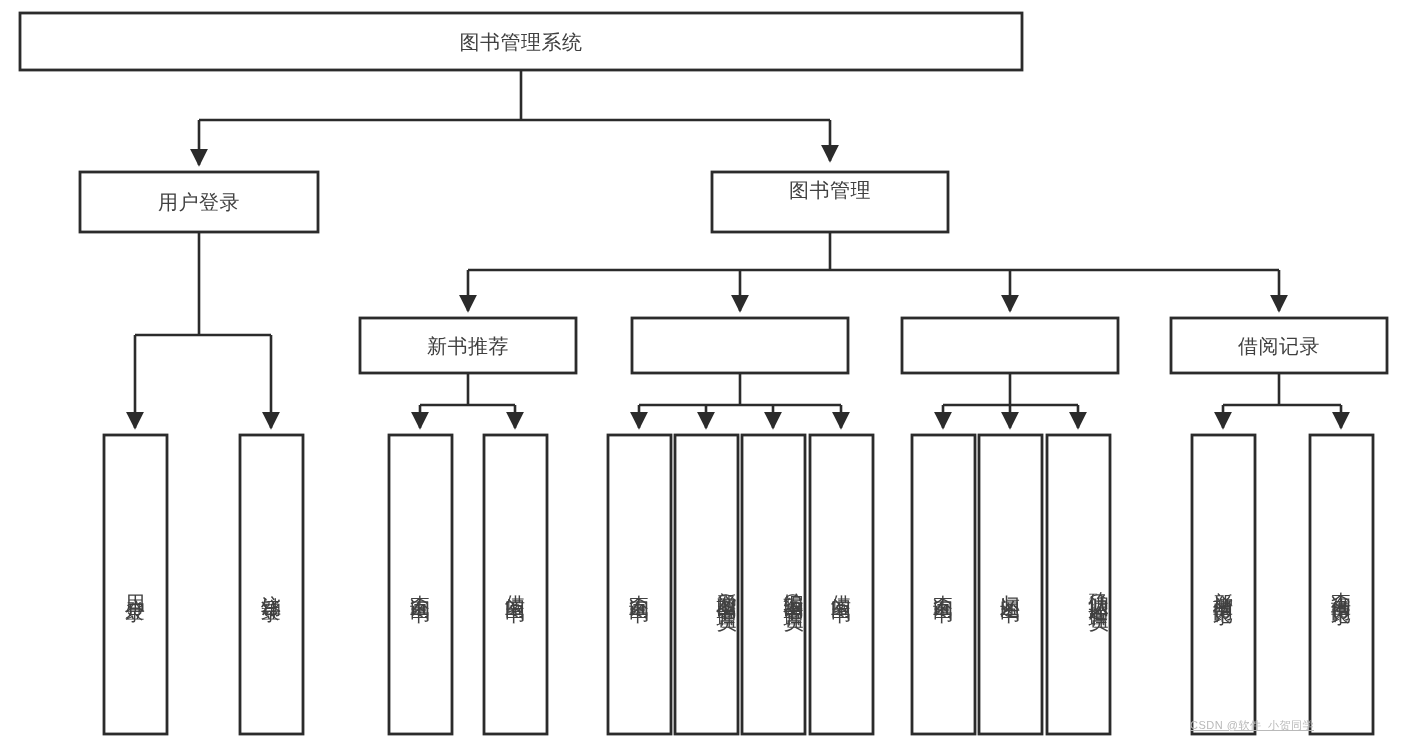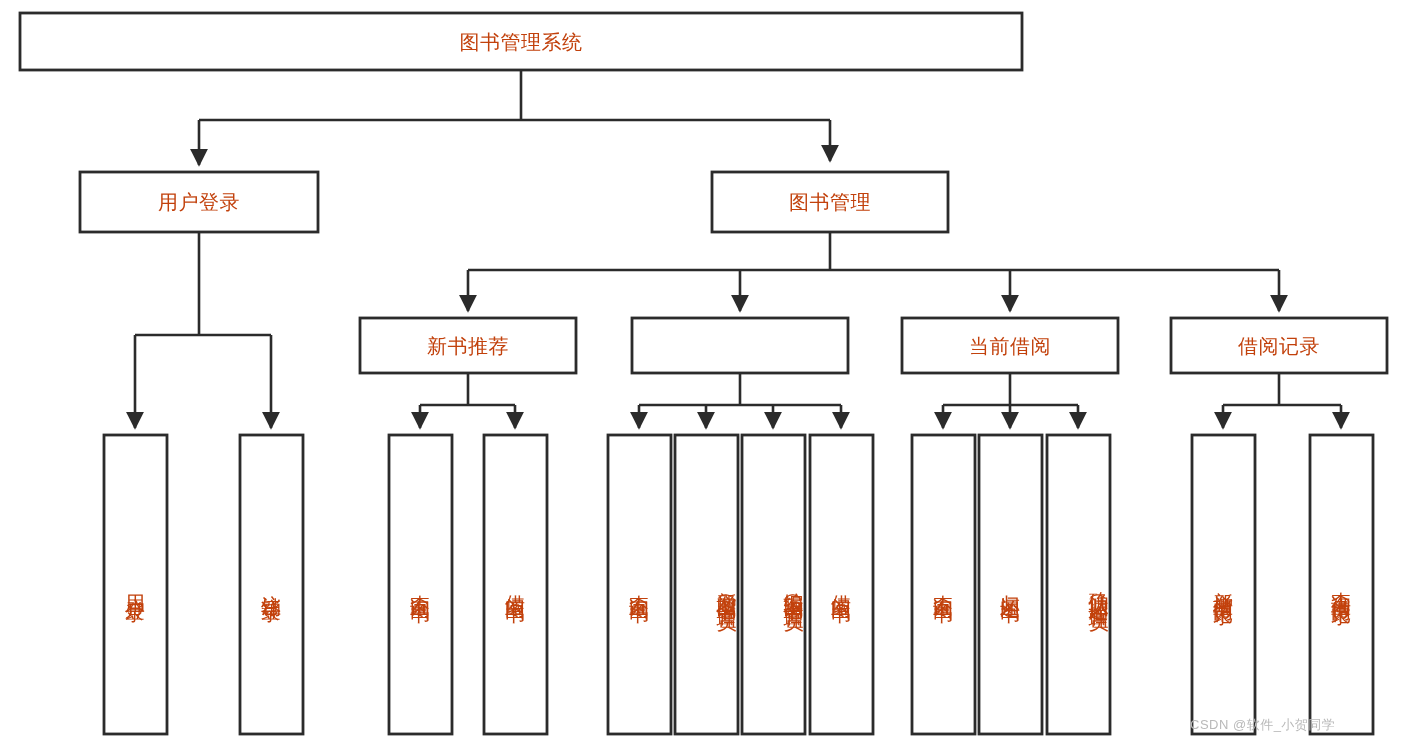--- a/index.html
+++ b/index.html
@@ -22,43 +22,44 @@
     left: 0;
     top: 0;
     width: 1405px;
     height: 747px;
   }
   .node-label {
     position: absolute;
     display: flex;
     align-items: center;
     justify-content: center;
-    color: #c2410c;
+    color: #404040;
     text-align: center;
     pointer-events: none;
     letter-spacing: 0.5px;
   }
   .node-label.horiz {
     font-size: 20px;
     line-height: 24px;
   }
   .node-label.vert {
     writing-mode: vertical-rl;
     text-orientation: upright;
     font-size: 20px;
     line-height: 22px;
     letter-spacing: 3px;
   }
   .watermark {
     position: absolute;
     color: #b9b9b9;
-    font-size: 13px;
+    font-size: 11px;
     line-height: 20px;
     white-space: nowrap;
     letter-spacing: 0.5px;
+    text-decoration: underline;
   }
 </style>
 </head>
 <body>
 
 <div id="canvas">
 
   <svg id="diagram-svg" viewBox="0 0 1405 747">
     <defs>
       <marker id="arrow" viewBox="0 0 10 10" refX="9" refY="5" markerWidth="7" markerHeight="7" orient="auto-start-reverse">
@@ -136,24 +137,23 @@
       <rect x="1047" y="435" width="63" height="299"></rect>
 
       <rect x="1192" y="435" width="63" height="299"></rect>
       <rect x="1310" y="435" width="63" height="299"></rect>
     </g>
   </svg>
 
   <div class="node-label horiz" style="left:20px; top:13px; width:1002px; height:57px;">图书管理系统</div>
 
   <div class="node-label horiz" style="left:80px; top:172px; width:238px; height:60px;">用户登录</div>
-  <div class="node-label horiz" style="left:712px; top:172px; width:236px; height:60px;">图书管理</div>
+  <div class="node-label horiz" style="left:712px; top:160px; width:236px; height:60px;">图书管理</div>
 
   <div class="node-label horiz" style="left:360px; top:318px; width:216px; height:55px;border-radius:11px;">新书推荐</div>
-  <div class="node-label horiz" style="left:902px; top:318px; width:216px; height:55px;">当前借阅</div>
   <div class="node-label horiz" style="left:1171px; top:318px; width:216px; height:55px;">借阅记录</div>
 
   <div class="node-label vert" style="left:104px; top:435px; width:63px; height:299px;">用户登录</div>
   <div class="node-label vert" style="left:240px; top:435px; width:63px; height:299px;">注销登录</div>
 
   <div class="node-label vert" style="left:389px; top:435px; width:63px; height:299px;">查询图书</div>
   <div class="node-label vert" style="left:484px; top:435px; width:63px; height:299px;">借阅图书</div>
 
   <div class="node-label vert" style="left:608px; top:435px; width:63px; height:299px;">查询图书</div>
   <div class="node-label vert" style="left:675px; top:435px; width:63px; height:299px; align-items:flex-start; padding-top:10px; box-sizing:border-box;">新增图书（管理员）</div>

